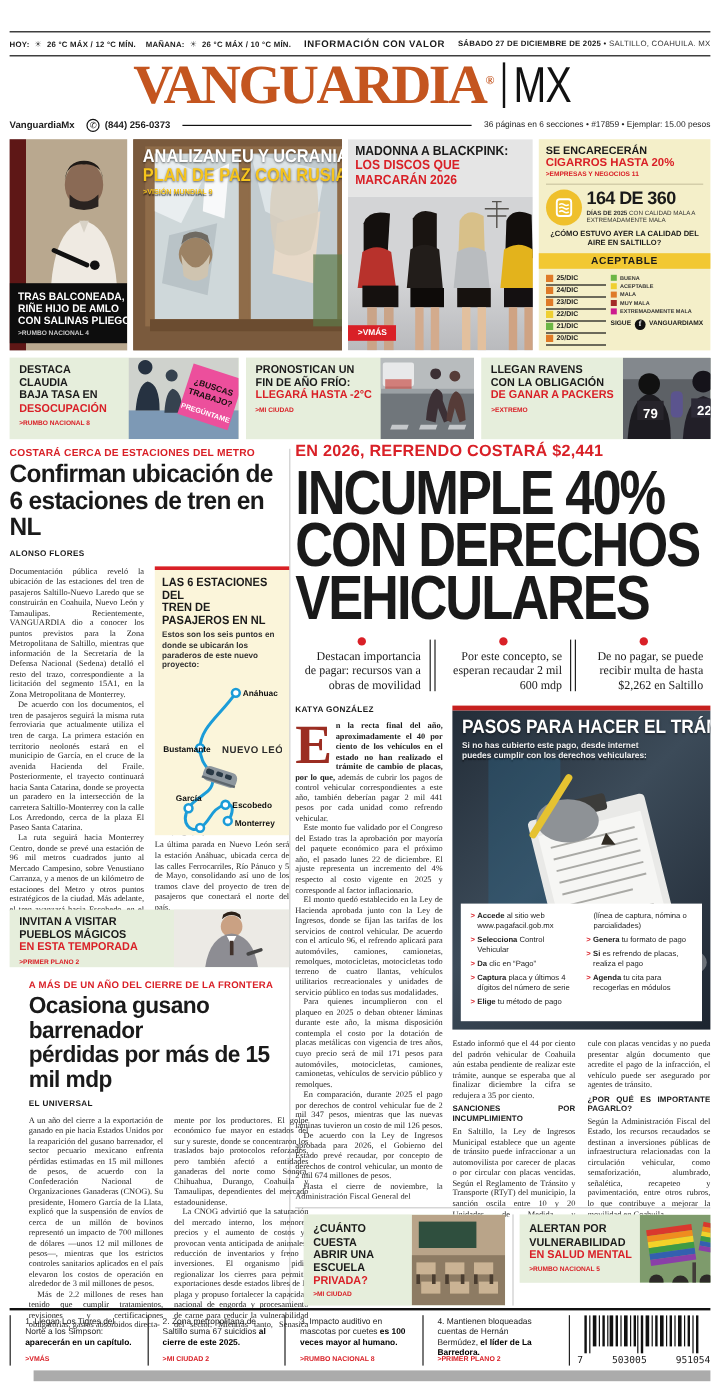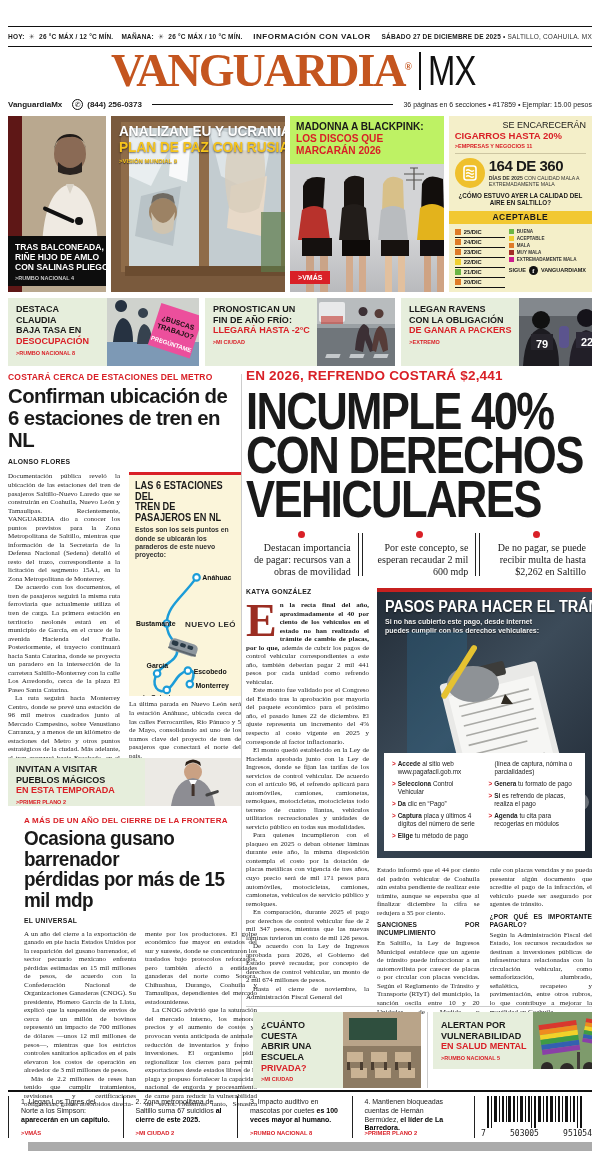--- a/index.html
+++ b/index.html
@@ -49,33 +49,33 @@
   .win-head { position:absolute; top:7px; left:8px; z-index:3; }
   .win-l1 { font-size:15.5px; font-weight:bold; color:#fff; line-height:1.05;
     transform:scaleX(.88); transform-origin:left; white-space:nowrap;
     text-shadow:0 1px 2px rgba(0,0,0,.6); }
   .win-l2 { font-size:15.5px; font-weight:bold; color:#f6c41c; line-height:1.05;
     transform:scaleX(.88); transform-origin:left; white-space:nowrap;
     text-shadow:0 1px 2px rgba(0,0,0,.6); }
   .win-ref { font-size:6px; font-weight:bold; color:#f6c41c; margin-top:2px;
     text-shadow:0 1px 1px rgba(0,0,0,.7); }
   .cell-discos { width:166px; position:relative; overflow:hidden; background:#fff; }
-  .discos-head { padding:4px 6px 3px 6px; background:#bef264; height:48px; }
+  .discos-head { padding:4px 6px 3px 6px; background:#e5e5e5; height:48px; }
   .discos-l1 { font-size:11px; font-weight:bold; line-height:1.1;
     transform:scaleX(.92); transform-origin:left; white-space:nowrap; }
   .discos-l23 { font-size:11px; font-weight:bold; color:#d92027; line-height:1.1;
     transform:scaleX(.92); transform-origin:left; white-space:nowrap; }
   .discos-photo { position:absolute; top:48px; left:0; right:0; bottom:0;
     background:linear-gradient(180deg,#d3d4d6 0 55%,#b9babd 100%); }
   .discos-tag { position:absolute; left:0; bottom:8px; background:#d92027; color:#fff;
     font-size:7px; font-weight:bold; padding:3px 8px; z-index:4; }
 
   
   .cell-air { flex:1; background:#f4efc9; padding:5px 6px; font-size:6px; position:relative; }
-  .air-h1 { font-size:9px; font-weight:normal; line-height:1.1;text-align:right; }
+  .air-h1 { font-size:9px; font-weight:bold; line-height:1.1; }
   .air-h2 { font-size:9.5px; font-weight:bold; color:#d92027; line-height:1.15; }
   .air-ref { font-size:5.5px; font-weight:bold; color:#d92027; margin-top:1px; }
   .air-div { border-top:1px solid #cdc6a2; margin:4px 0; }
   .air-bigrow { display:flex; align-items:center; gap:4px; }
   .air-circ { width:30px; height:30px; border-radius:50%; background:#efc02c; flex:0 0 auto;
     display:flex; align-items:center; justify-content:center; }
   .air-big { font-size:15px; font-weight:bold; letter-spacing:-.5px; line-height:1; }
   .air-bigsub { font-size:5.2px; line-height:1.25; margin-top:2px; color:#333; }
   .air-q { font-size:6.3px; font-weight:bold; text-align:center; line-height:1.2; margin-top:4px; }
   .air-status { margin:4px -6px 0 -6px; background:#f2c832; height:13px;

